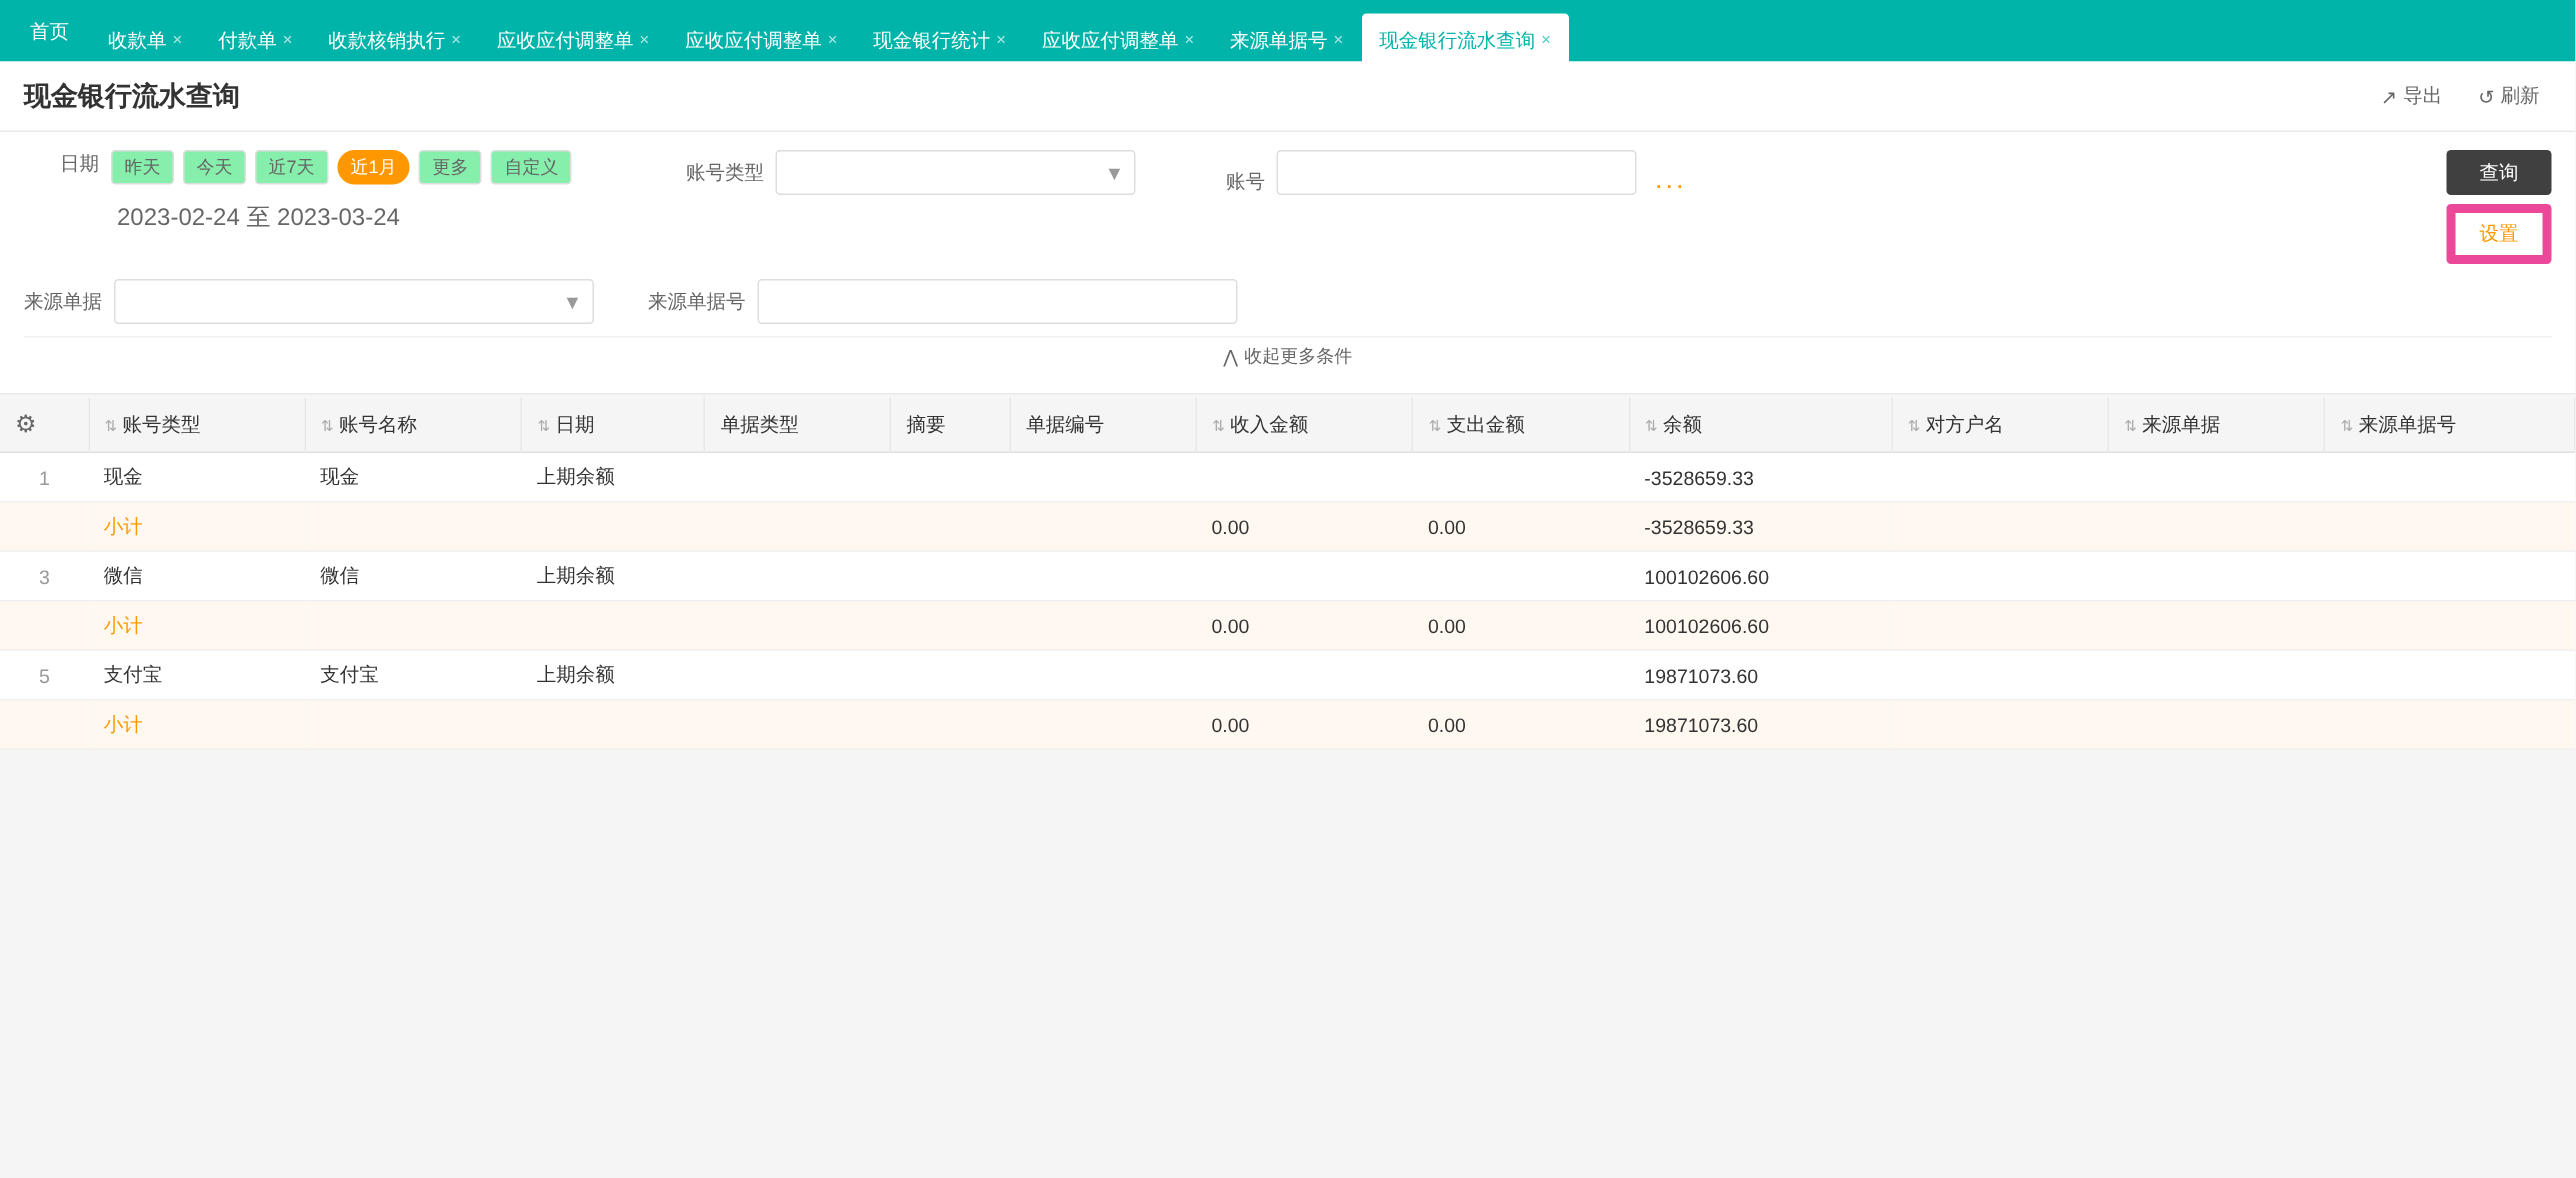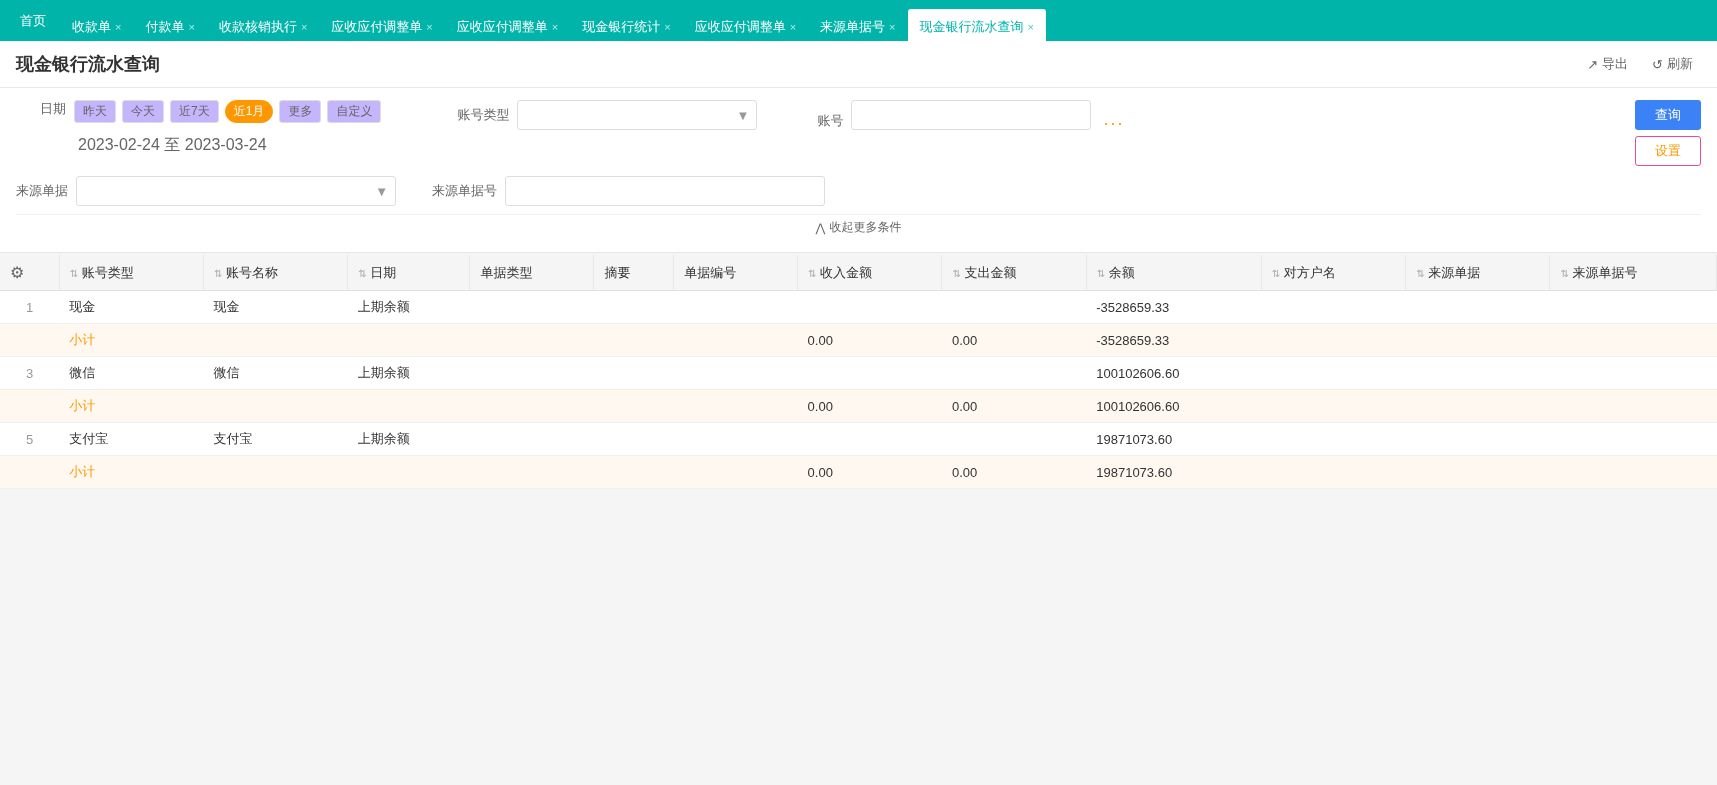--- a/index.html
+++ b/index.html
@@ -57,21 +57,21 @@
     .filter-area {
       background: #fff;
       padding: 12px 16px;
       border-bottom: 1px solid #e8e8e8;
     }
     .filter-label { color: #666; white-space: nowrap; min-width: 50px; text-align: right; }
     .filter-date-btns { display: flex; gap: 6px; align-items: center; }
     .date-btn {
       padding: 2px 8px;
       border: 1px solid #ddd;
-      background: #c4b5fd;
+      background: #86efac;
       border-radius: 3px;
       cursor: pointer;
       font-size: 12px;
       color: #666;
     }
     .date-btn.active {
       background: #ff9800;
       border-color: #ff9800;
       color: #fff;
       border-radius: 12px;
@@ -114,33 +114,33 @@
     }
     .more-btn {
       color: #ff9800;
       cursor: pointer;
       font-size: 18px;
       letter-spacing: 2px;
       padding: 0 4px;
     }
 
     .query-btn {
-      background: #3b82f6;
+      background: #404040;
       color: #fff;
       border: none;
       border-radius: 3px;
       padding: 6px 20px;
       cursor: pointer;
       font-size: 13px;
       text-align: center;
     }
     .settings-btn {
       background: #fff;
       color: #ff9800;
-      border: 1px solid #ec4899;
+      border: 6px solid #ec4899;
       border-radius: 3px;
       padding: 5px 16px;
       cursor: pointer;
       font-size: 13px;
     }
 
     .collapse-btn {
       display: flex;
       align-items: center;
       justify-content: center;

